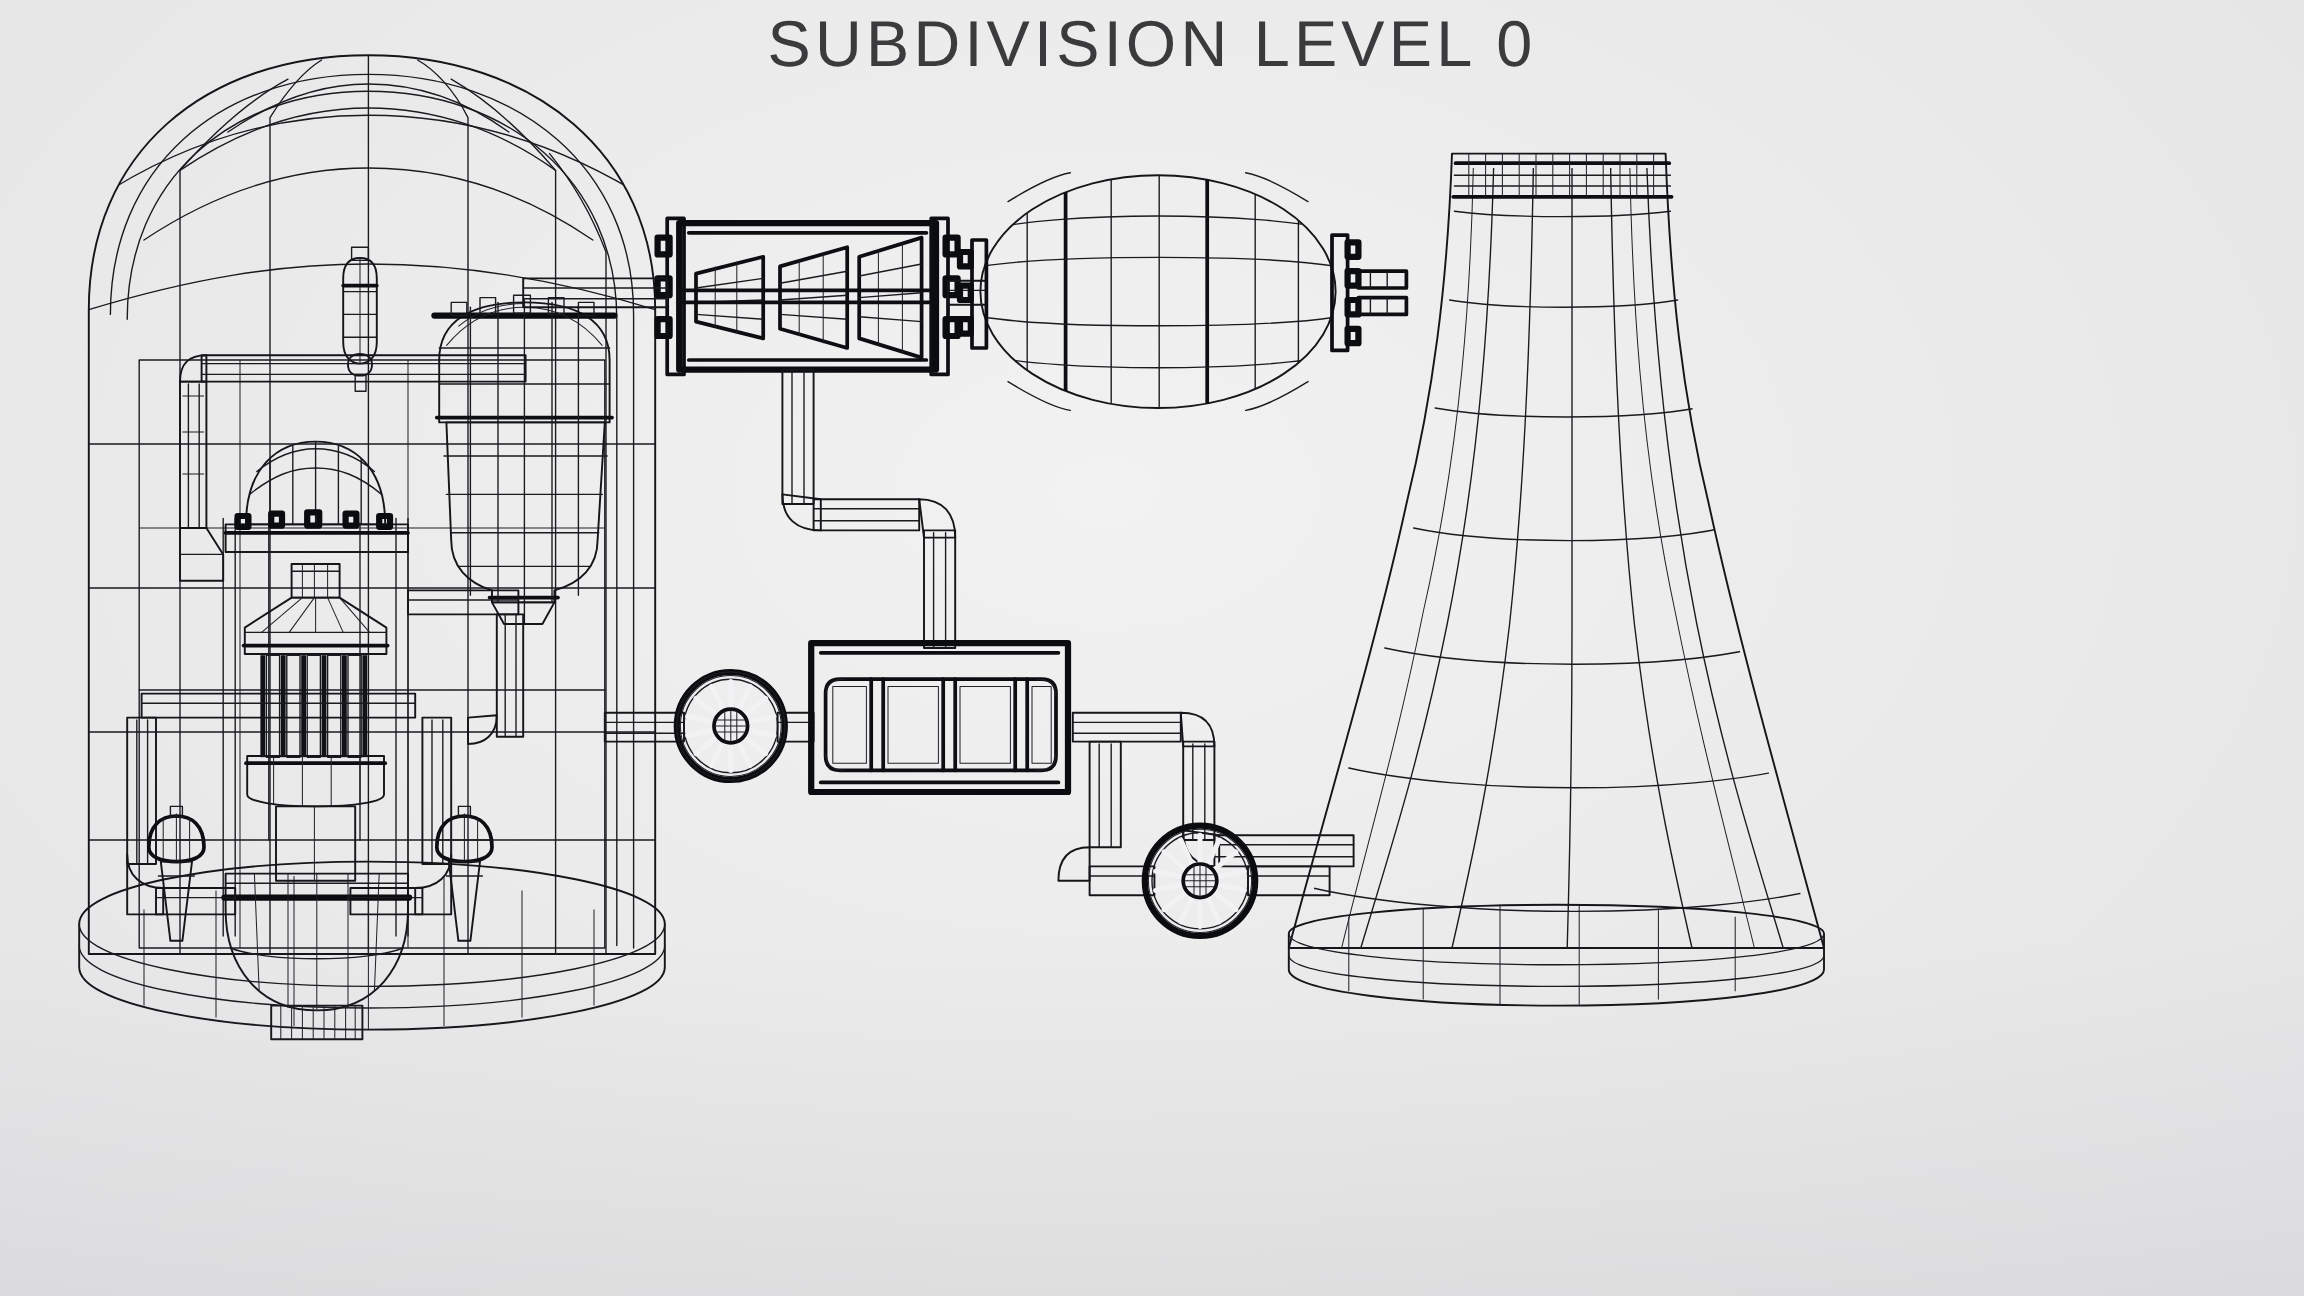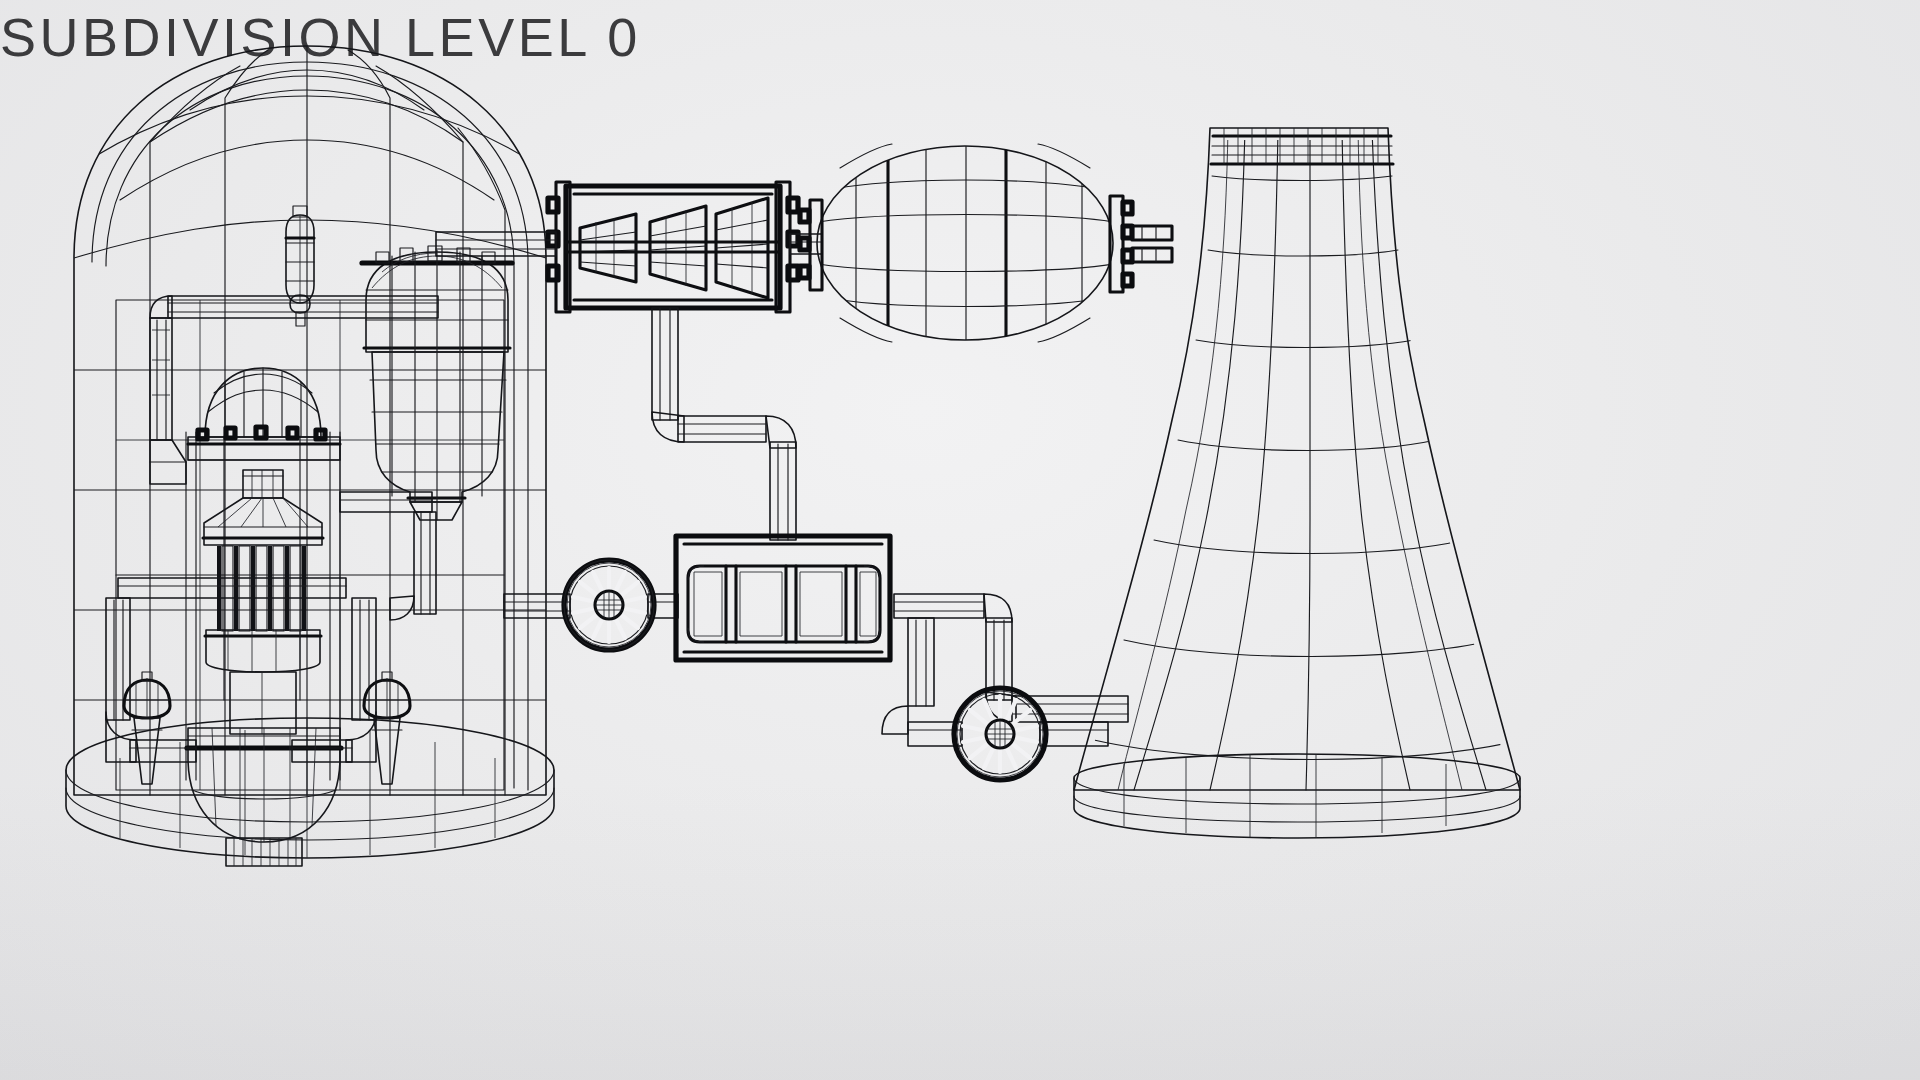--- a/index.html
+++ b/index.html
@@ -20,21 +20,21 @@
   
   #floor-shadow {
     position: absolute;
     left: 0; bottom: 0; width: 1920px; height: 300px;
     background: linear-gradient(to bottom, rgba(0,0,0,0) 0%, rgba(120,120,125,0.055) 70%, rgba(120,120,125,0.085) 100%);
     pointer-events: none;
   }
   #title {
     position: absolute;
     top: 6px; left: 0; width: 1920px;
-    text-align: left;
+    text-align: center;
     font-family: "Liberation Sans", sans-serif;
     font-size: 54px;
     font-weight: 300;
     letter-spacing: 3.5px;
     color: #3b3b3d;
     white-space: nowrap;
     user-select: none;
   }
   svg.scene { position: absolute; inset: 0; display: block; }
   

